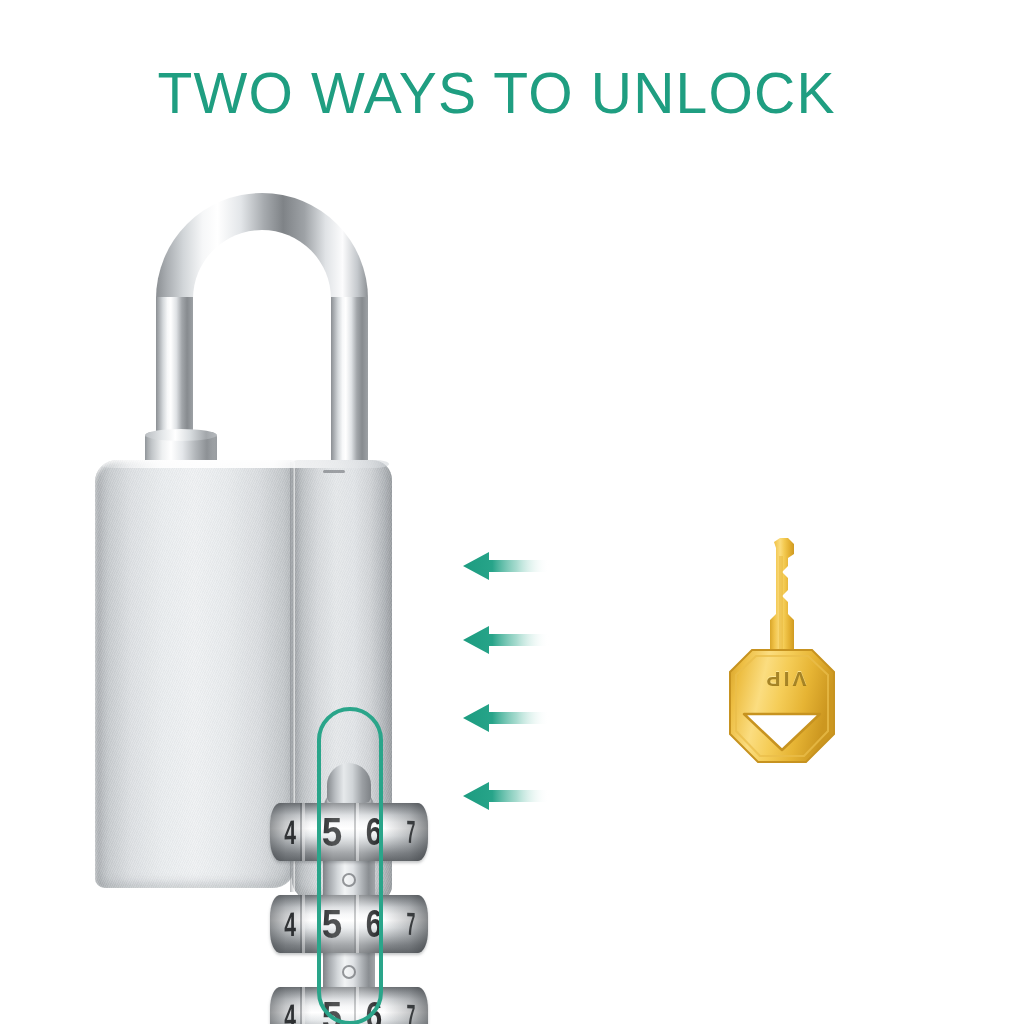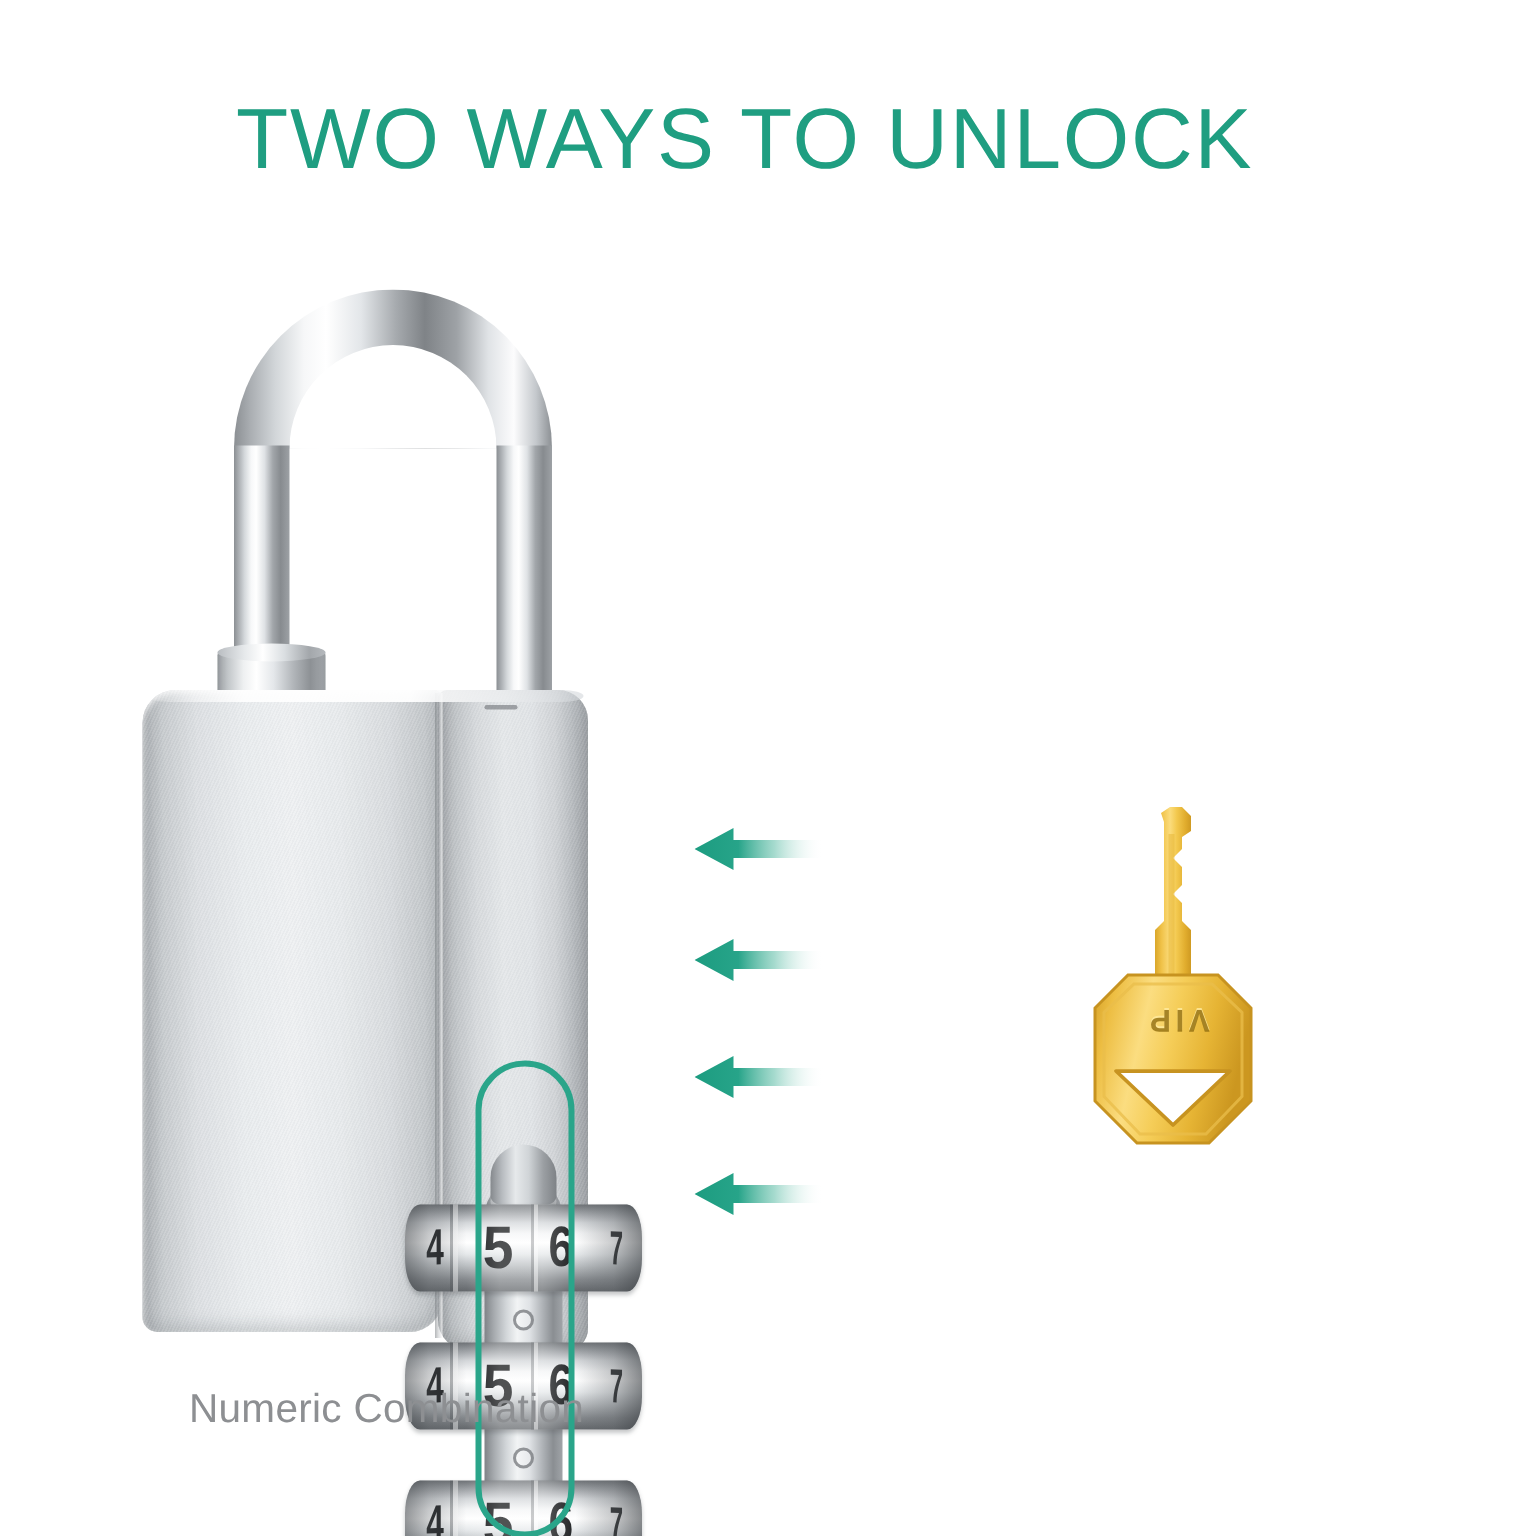--- a/index.html
+++ b/index.html
@@ -641,16 +641,15 @@
 
       <path d="M30 112 L90 112 L112 134 L112 196 L84 224 L36 224 L8 196 L8 134 Z" fill="url(#goldHead)" stroke="#c79320" stroke-width="2"></path>
 
       <path d="M34 118 L86 118 L106 137 L106 193 L82 218 L38 218 L14 193 L14 137 Z" fill="none" stroke="#e9be4b" stroke-width="2" opacity="0.75"></path>
 
       <path d="M22 176 L98 176 L60 212 Z" fill="#ffffff" stroke="#c79320" stroke-width="2.5" stroke-linejoin="round"></path>
     </svg>
     <div id="key-engraving">VIP</div>
   </div>
 
-  <div class="caption" id="caption-combo">Numeric Combination</div>
 
 
 </div>
 
 </body></html>

